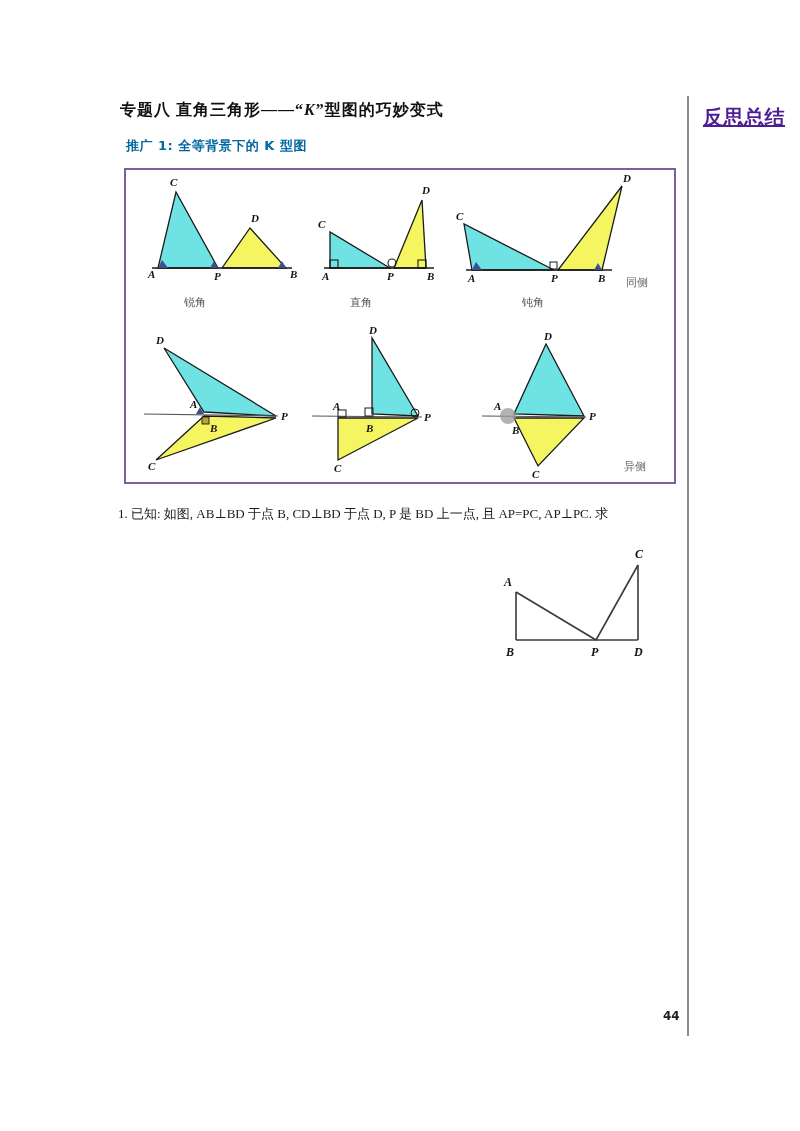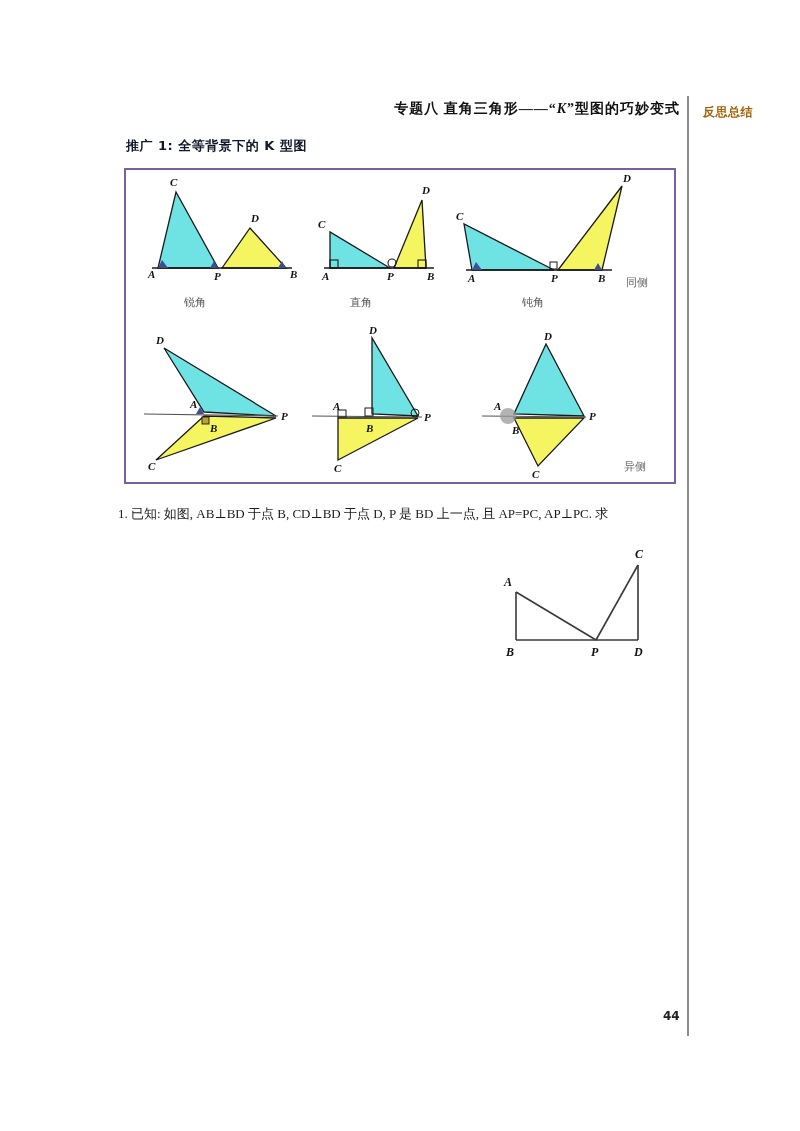--- a/index.html
+++ b/index.html
@@ -15,22 +15,22 @@
     color: #1a1a1a;
     overflow: hidden;
   }
 
   
   #page-title {
     position: absolute;
     left: 120px;
     top: 100px;
     width: 560px;
-    text-align: right;
-    font-size: 14px;
+    text-align: left;
+    font-size: 16px;
     font-weight: bold;
     letter-spacing: 1px;
     color: #111;
     white-space: nowrap;
   }
   #page-title .k-italic {
     font-style: italic;
   }
 
   #right-divider {
@@ -40,36 +40,37 @@
     width: 2px;
     height: 940px;
     background: #8c8c8c;
   }
 
   #sidebar-note {
     position: absolute;
     left: 703px;
     top: 104px;
     font-family: "DejaVu Sans", "Liberation Sans", sans-serif;
-    font-size: 12px;
-    font-weight: bold;
-    color: #a16207;
+    font-size: 20px;
+    font-weight: bold;
+    color: #4c1d95;
     letter-spacing: 0.5px;
     white-space: nowrap;
+    text-decoration: underline;
   }
 
   
   #section-heading {
     position: absolute;
     left: 126px;
     top: 137px;
     font-family: "DejaVu Sans", "Liberation Sans", sans-serif;
     font-size: 13px;
     font-weight: bold;
-    color: #0f172a;
+    color: #0369a1;
     letter-spacing: 0.5px;
     white-space: nowrap;
   }
 
   
   #figure-box {
     position: absolute;
     left: 124px;
     top: 168px;
     width: 552px;

